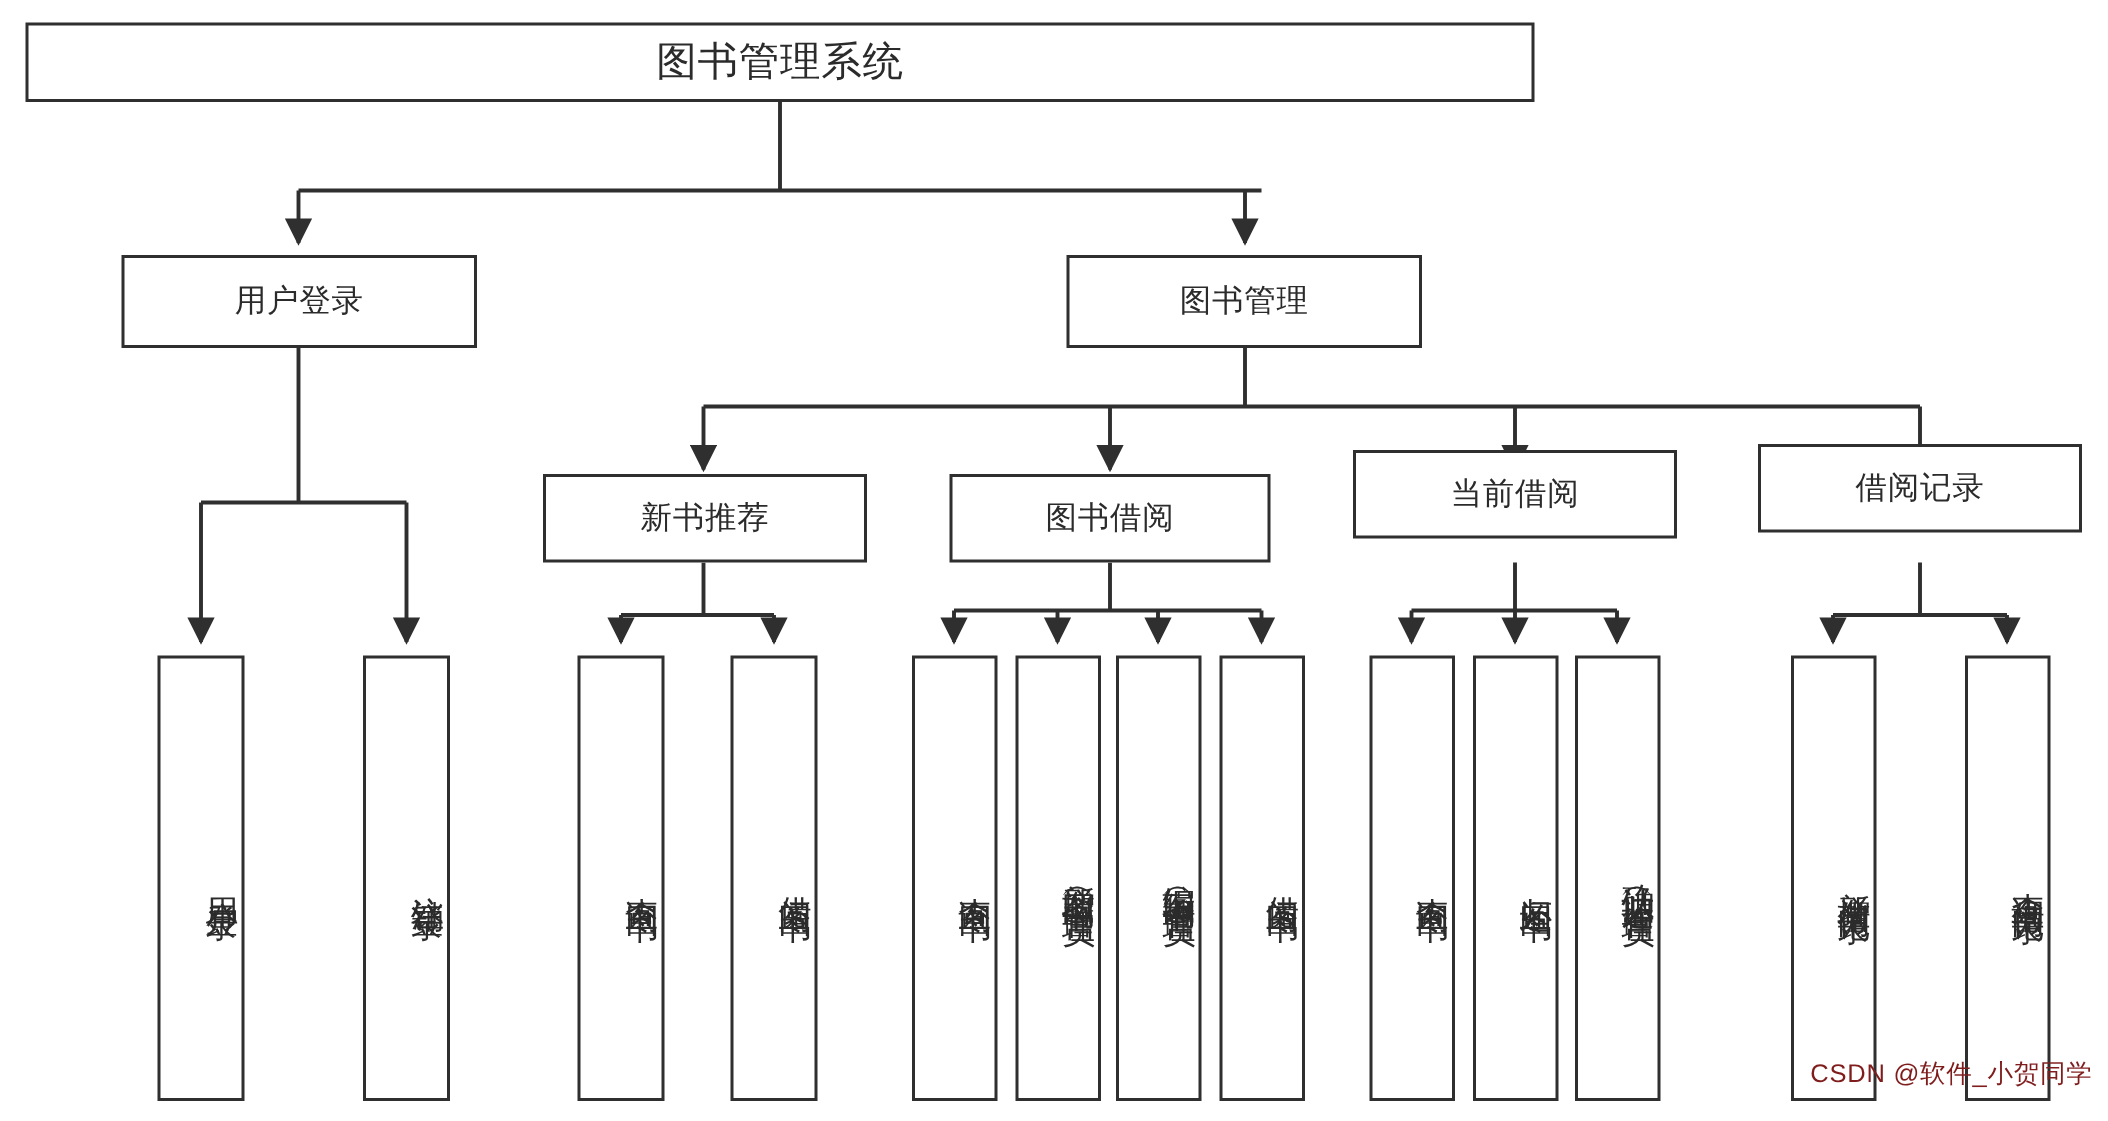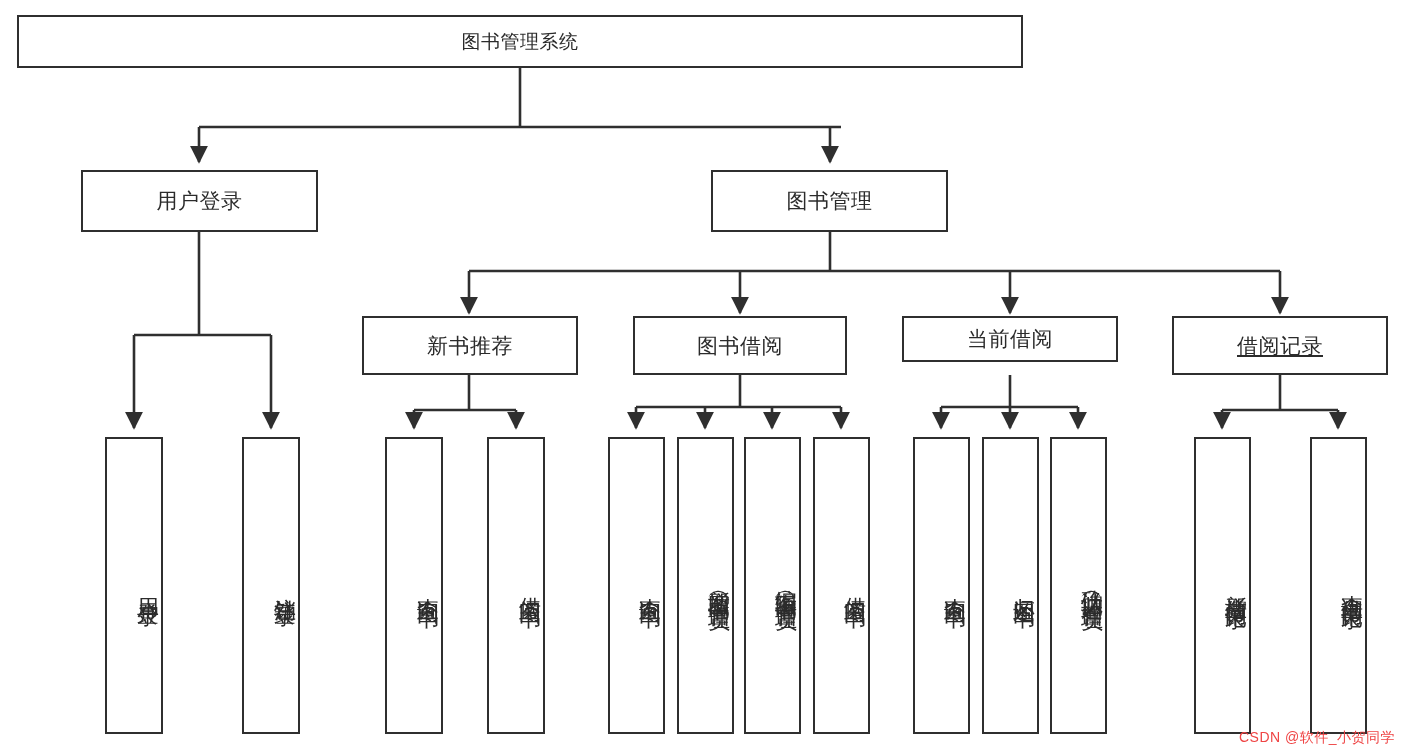--- a/index.html
+++ b/index.html
@@ -35,42 +35,42 @@
     justify-content: center;
     color: #2b2b2b;
     line-height: 1.22;
     text-align: center;
   }
   .node-h {
     font-size: 21px;
     letter-spacing: 0.5px;
   }
   .node-root {
-    font-size: 19px;
+    font-size: 27px;
   }
   .node-v {
     writing-mode: vertical-rl;
     text-orientation: upright;
     font-size: 22px;
     letter-spacing: 3px;
     padding: 14px 0;
     align-items: flex-start;
     justify-content: center;
   }
   .node-v .vtext {
     writing-mode: vertical-rl;
     text-orientation: upright;
     display: block;
   }
   .watermark {
     position: absolute;
     right: 10px;
-    bottom: 0;
-    font-size: 14px;
-    color: #ef4444;
+    bottom: 20px;
+    font-size: 17px;
+    color: #7f1d1d;
     letter-spacing: 0.5px;
     white-space: nowrap;
     user-select: none;
   }
 </style>
 </head>
 <body>
 
 <div id="diagram-root">
 
@@ -134,24 +134,24 @@
   <div class="node node-h" style="left:362px; top:316px; width:216px; height:59px;">
     <span>新书推荐</span>
   </div>
 
   <div class="node node-h" style="left:711px; top:170px; width:237px; height:62px;">
     <span>图书管理</span>
   </div>
   <div class="node node-h" style="left:633px; top:316px; width:214px; height:59px;align-items:center;">
     <span>图书借阅</span>
   </div>
-  <div class="node node-h" style="left:902px; top:316px; width:216px; height:46px;">
+  <div class="node node-h" style="left:902px; top:300px; width:216px; height:59px;">
     <span>当前借阅</span>
   </div>
-  <div class="node node-h" style="left:1172px; top:316px; width:216px; height:59px;text-decoration:underline;">
+  <div class="node node-h" style="left:1172px; top:296px; width:216px; height:59px;">
     <span>借阅记录</span>
   </div>
 
   <div class="node node-v" style="left:105px; top:437px; width:58px; height:297px;">
     <span class="vtext">用户登录</span>
   </div>
   <div class="node node-v" style="left:242px; top:437px; width:58px; height:297px;">
     <span class="vtext">注销登录</span>
   </div>
 

